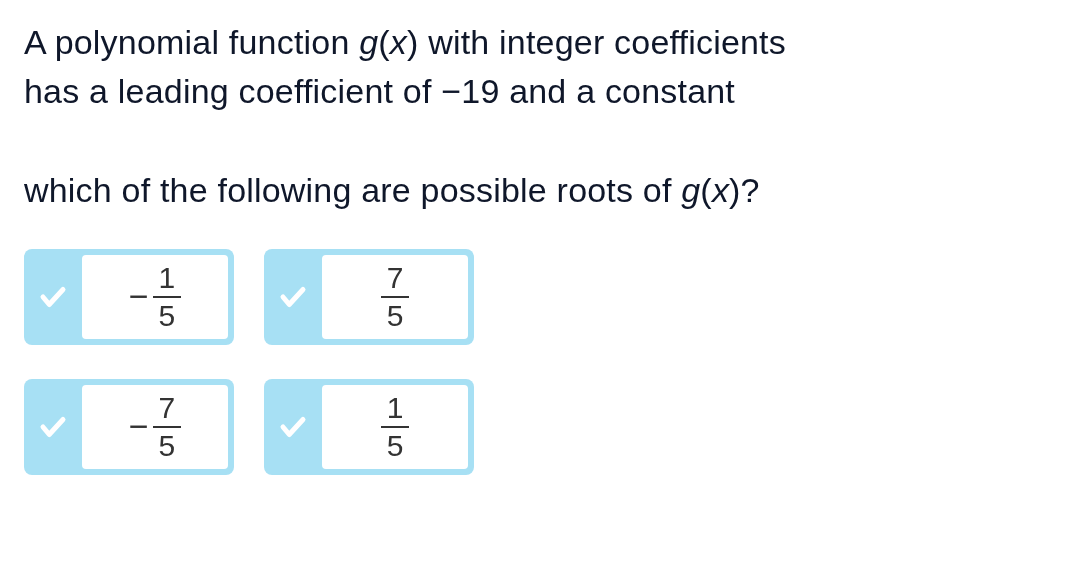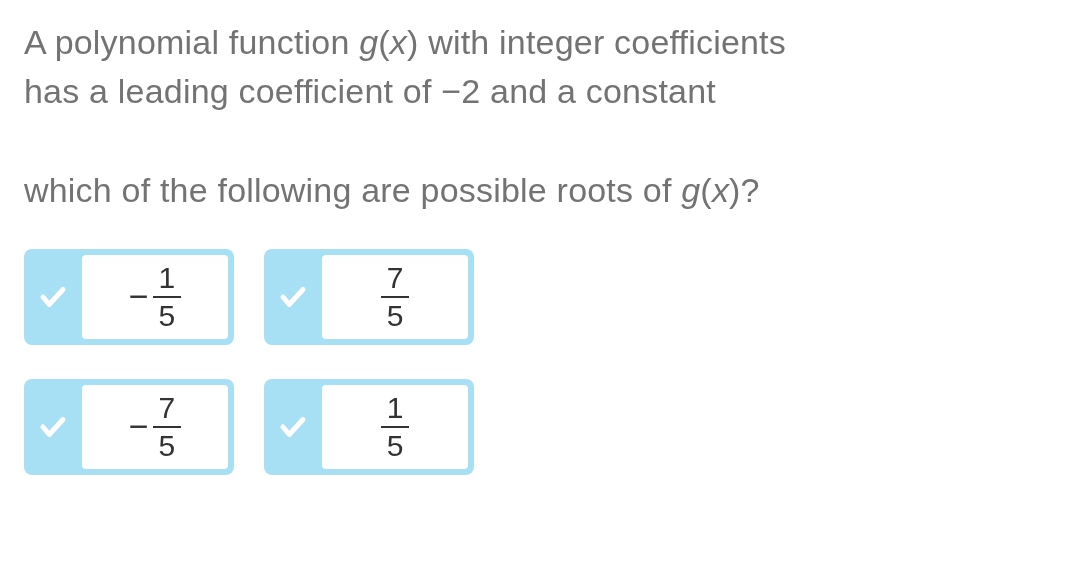--- a/index.html
+++ b/index.html
@@ -7,21 +7,21 @@
     font-family: Verdana, Geneva, sans-serif;
     background: #ffffff;
     width: 1075px;
     height: 576px;
     padding: 18px 24px;
     color: #333333;
   }
   .question {
     font-size: 34px;
     line-height: 1.45;
-    color: #737373;
+    color: #0f172a;
     margin-bottom: 34px;
     letter-spacing: 0.2px;
   }
   .question .fn { font-style: italic; }
   .answers {
     display: grid;
     grid-template-columns: 210px 210px;
     grid-auto-rows: 96px;
     gap: 34px 30px;
   }
@@ -75,21 +75,21 @@
     padding: 3px 6px 0 6px;
     font-size: 30px;
     border-top: 2px solid #333333;
   }
 </style>
 </head>
 <body>
 
 <div class="question">
   <span>A polynomial function </span><span class="fn">g</span><span>(</span><span class="fn">x</span><span>) with integer coefficients</span><br>
-  <span>has a leading coefficient of −2 and a constant</span><br>
+  <span>has a leading coefficient of −19 and a constant</span><br>
   <br>
   <span>which of the following are possible roots of </span><span class="fn">g</span><span>(</span><span class="fn">x</span><span>)?</span>
 </div>
 
 <div class="answers">
 
   <div class="answer">
     <div class="check">
       <svg viewBox="0 0 24 24" fill="none" stroke="#ffffff" stroke-width="4" stroke-linecap="round" stroke-linejoin="round">
           <polyline points="4 12 9 18 20 6"></polyline>

